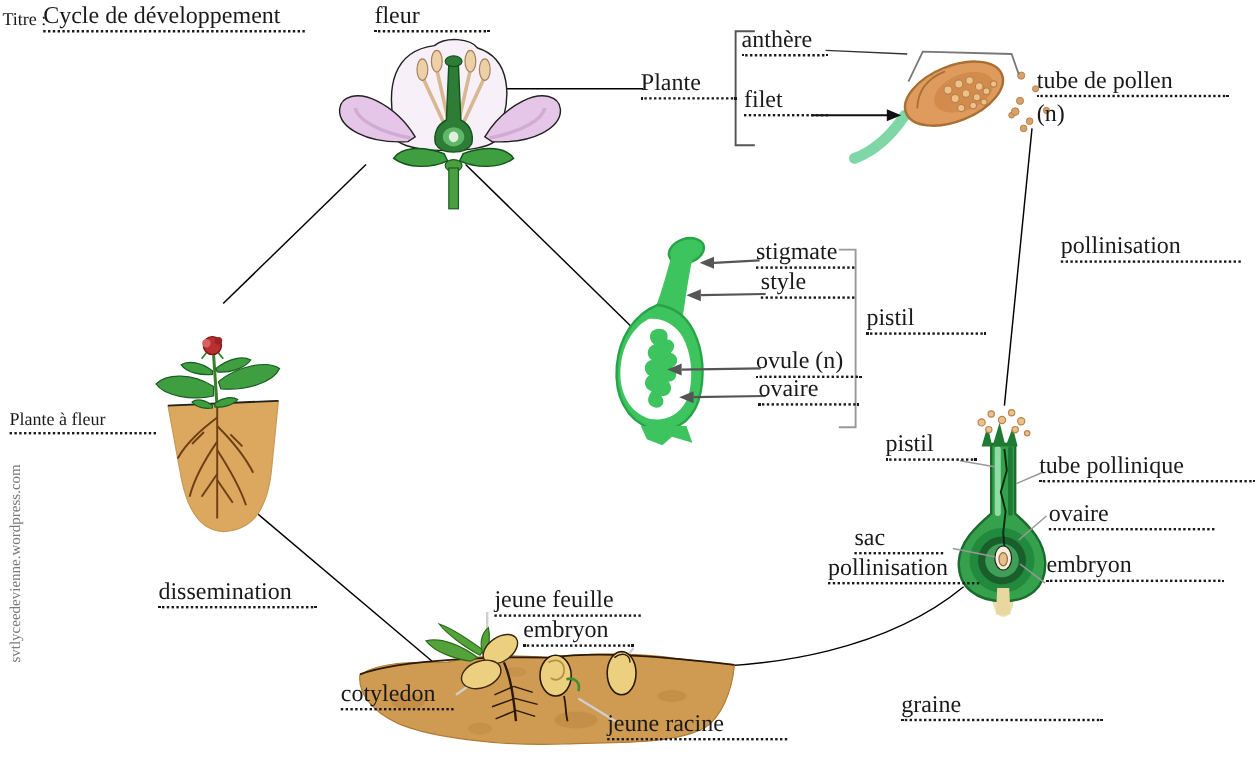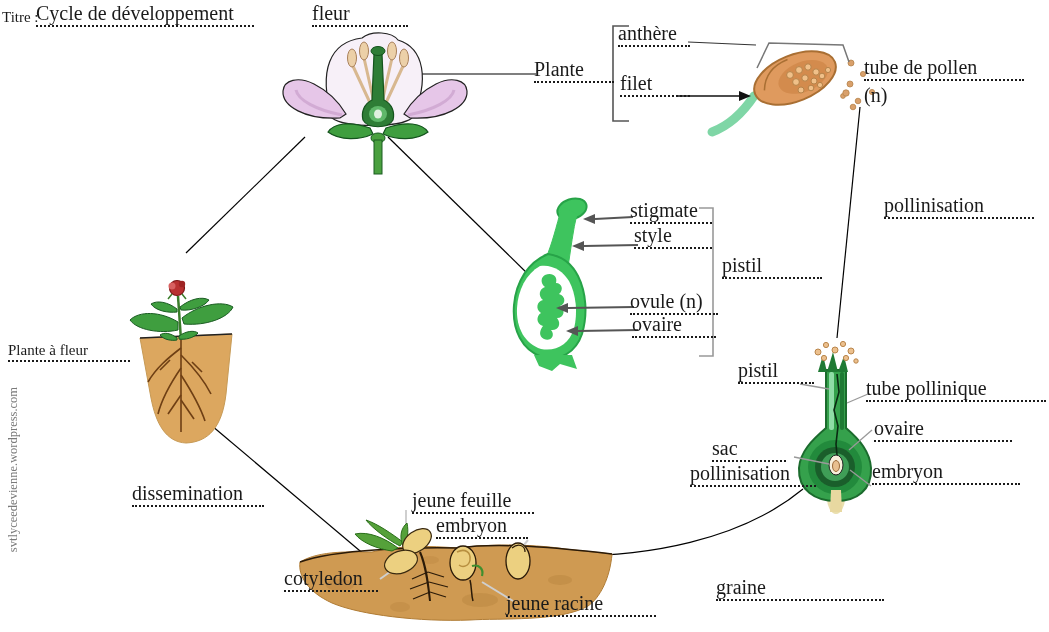--- a/index.html
+++ b/index.html
@@ -278,15 +278,15 @@
   <div class="lbl dot" style="left:874px;top:417px;width:138px;">ovaire</div>
   <div class="lbl dot ctr" style="left:712px;top:437px;width:74px;">sac</div>
   <div class="lbl dot ctr" style="left:690px;top:462px;width:126px;">pollinisation</div>
   <div class="lbl dot" style="left:872px;top:460px;width:148px;">embryon</div>
 
   <div class="lbl dot ctr" style="left:412px;top:489px;width:122px;">jeune feuille</div>
   <div class="lbl dot ctr" style="left:436px;top:514px;width:92px;">embryon</div>
   <div class="lbl dot" style="left:284px;top:567px;width:94px;">cotyledon</div>
   <div class="lbl dot ctr" style="left:506px;top:592px;width:150px;">jeune racine</div>
 
-  <div class="lbl dot" style="left:716px;top:576px;width:168px;">graine</div>
+  <div class="lbl dot" style="left:751px;top:576px;width:168px;">graine</div>
 
 </div>
 
 </body></html>

